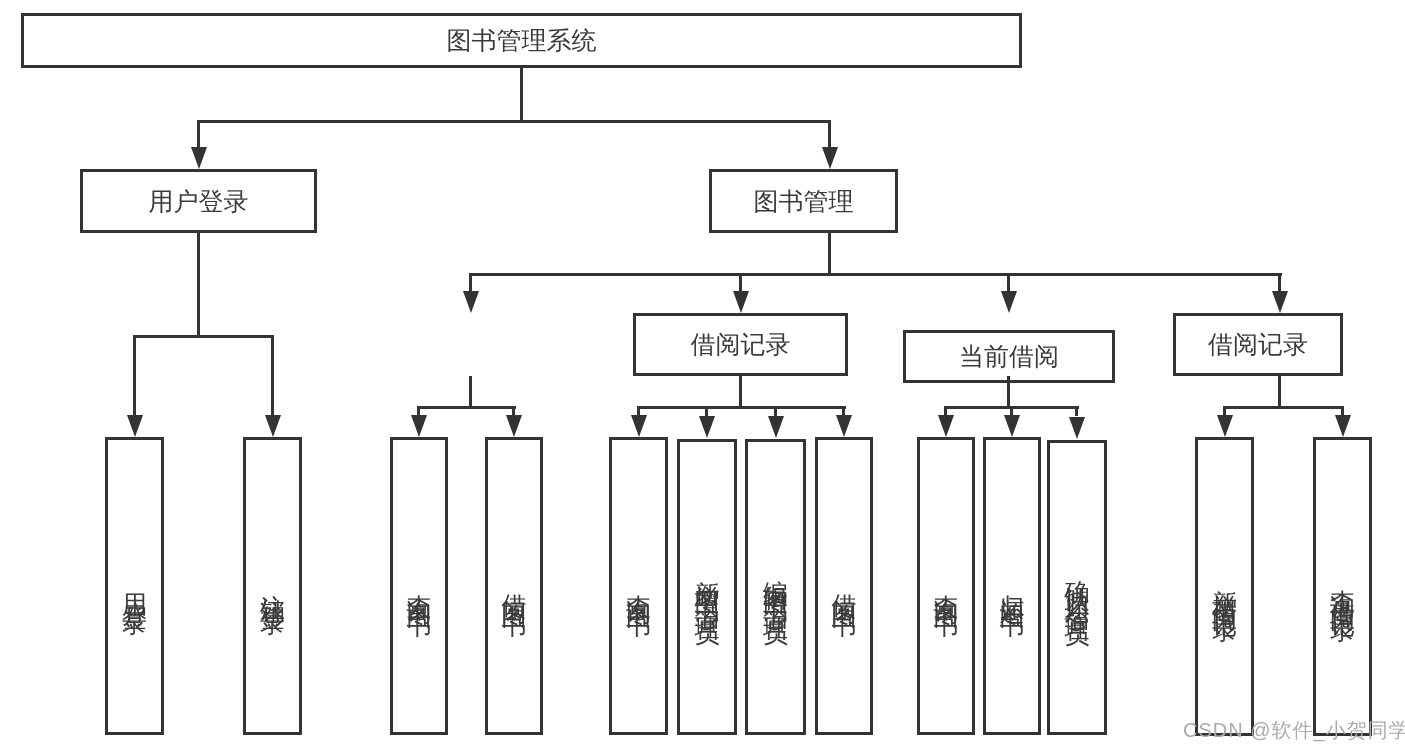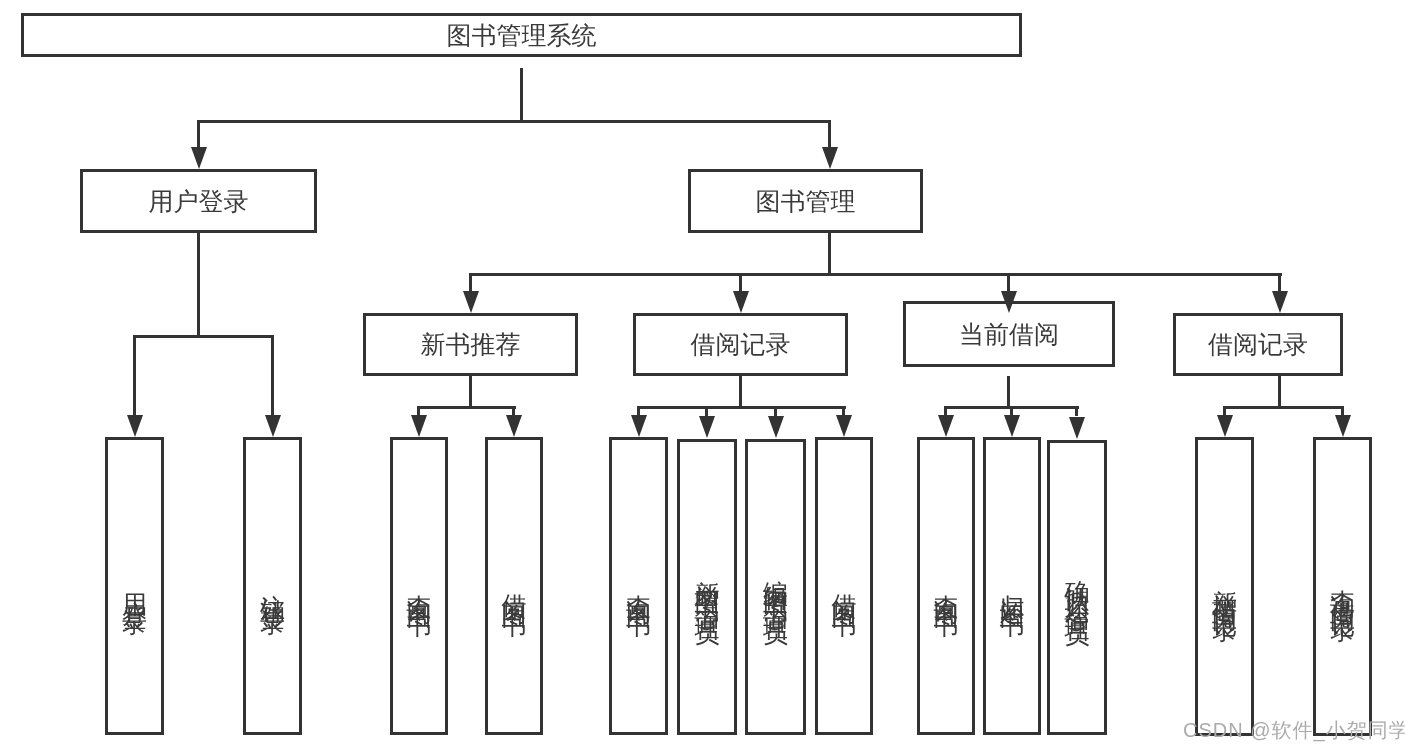--- a/index.html
+++ b/index.html
@@ -51,38 +51,35 @@
     color:var(--watermark);
     white-space:nowrap;
     letter-spacing:1px;
   }
 </style>
 </head>
 <body>
 
 <div id="canvas">
 
-  <div class="box h" style="left:21px;top:13px;width:1001px;height:44px">
+  <div class="box h" style="left:21px;top:13px;width:1001px;height:55px">
     <span>图书管理系统</span>
   </div>
 
   <div class="box h" style="left:80px;top:169px;width:237px;height:64px">
     <span>用户登录</span>
   </div>
-  <div class="box h" style="left:688px;top:169px;width:235px;height:64px">
+  <div class="box h" style="left:709px;top:169px;width:189px;height:64px">
     <span>图书管理</span>
   </div>
 
-  <div class="box h" style="left:363px;top:313px;width:215px;height:63px">
-    <span>新书推荐</span>
-  </div>
   <div class="box h" style="left:633px;top:313px;width:215px;height:63px">
     <span>借阅记录</span>
   </div>
-  <div class="box h" style="left:903px;top:301px;width:212px;height:66px">
+  <div class="box h" style="left:903px;top:330px;width:212px;height:53px">
     <span>当前借阅</span>
   </div>
   <div class="box h" style="left:1173px;top:313px;width:170px;height:63px">
     <span>借阅记录</span>
   </div>
 
   <div class="box v" style="left:105px;top:437px;width:59px;height:298px">
     <span>用户登录</span>
   </div>
   <div class="box v" style="left:243px;top:437px;width:59px;height:298px">

